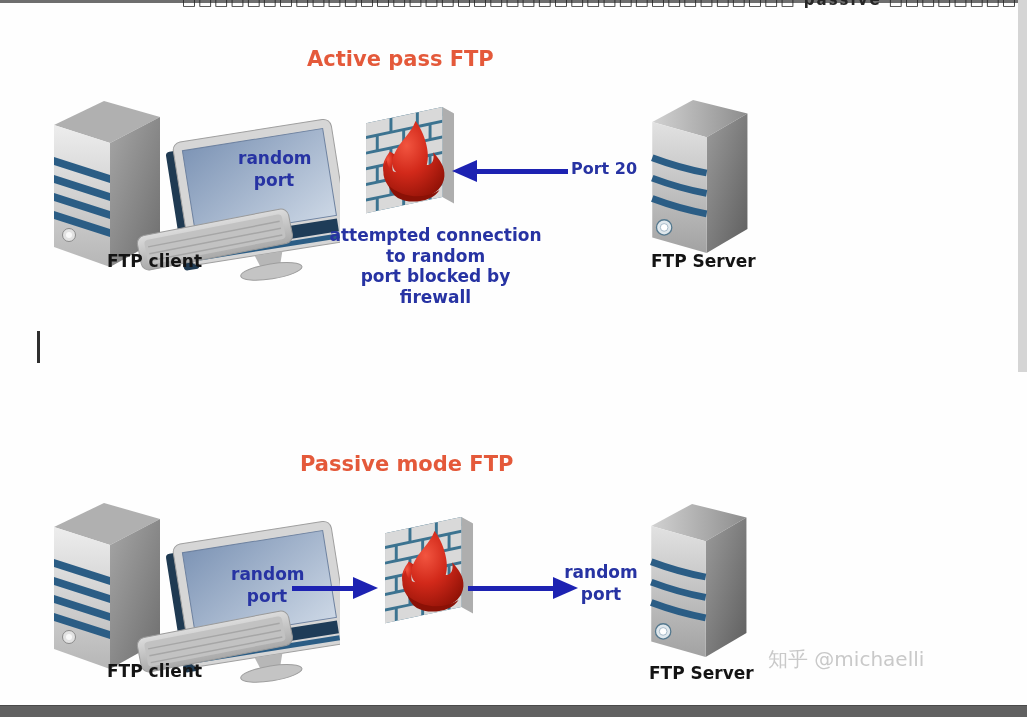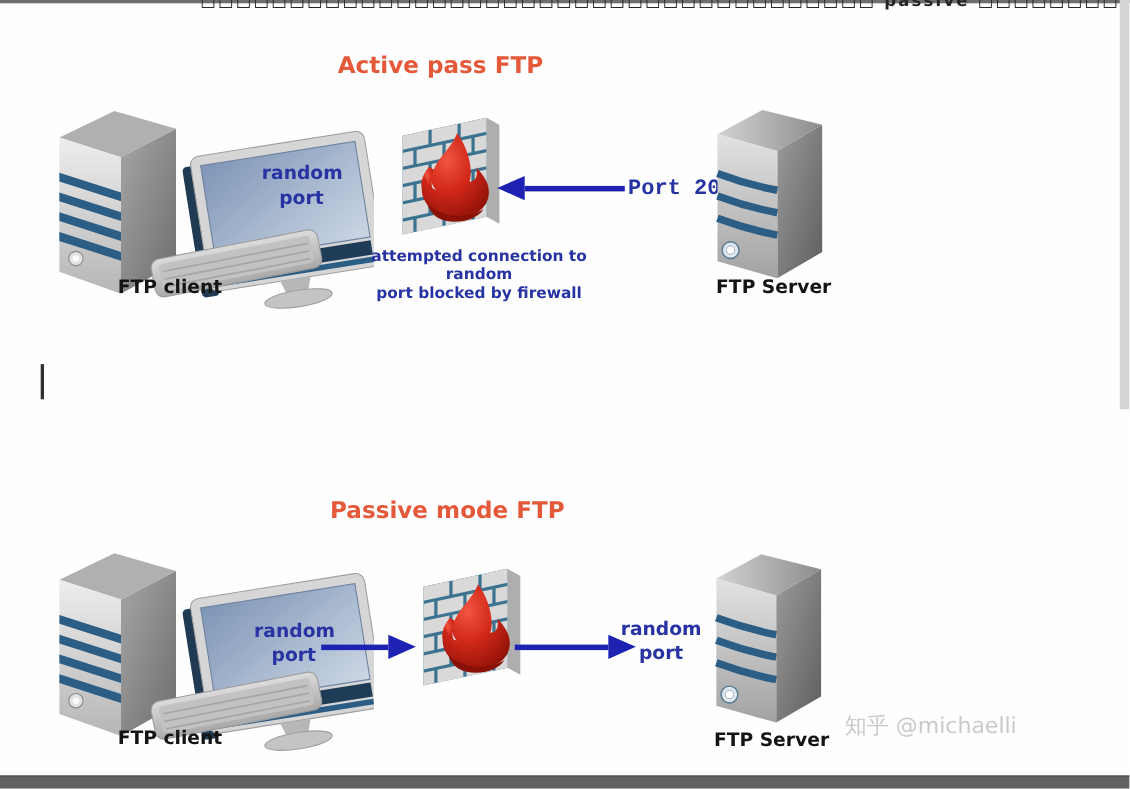--- a/index.html
+++ b/index.html
@@ -9,22 +9,22 @@
   }
   .abs{position:absolute;}
   .topbar{left:0;top:0;width:1027px;height:3px;background:var(--topbar-gray,#6e6e6e);}
   .top-clip{left:182px;top:0;width:838px;height:9px;overflow:hidden;}
   .top-clip span{display:block;margin-top:-9px;font-size:15px;font-weight:bold;color:#262626;letter-spacing:2px;white-space:nowrap;}
   .right-strip{right:0;top:0;width:9px;height:372px;background:#d5d5d5;}
   .footer-bar{left:0;top:705px;width:1027px;height:12px;background:var(--footer-gray,#616161);border-top:1px solid #4a4a4a;}
   .title{font-weight:bold;font-size:21px;color:var(--title-color,#e4593a);}
   .blue-label{font-weight:bold;color:var(--label-blue,#2733a3);text-align:center;white-space:pre-line;line-height:1.3;}
   .port-label{font-size:17px;}
-  .inline-port{font-size:20px;white-space:nowrap;font-family:Liberation Mono, monospace;}
-  .caption{font-size:14px;line-height:1.22;}
+  .inline-port{font-size:16px;white-space:nowrap;}
+  .caption{font-size:17px;line-height:1.22;}
   .dark-label{font-weight:bold;font-size:17px;color:var(--label-dark,#141414);}
   .watermark{font-size:20px;color:var(--watermark-gray,#c9c9c9);}
   .arrow{display:flex;align-items:center;}
   .shaft{flex:1;height:5px;background:var(--arrow-blue,#1d22b2);}
   .head-l{width:0;height:0;border-top:11px solid transparent;border-bottom:11px solid transparent;border-right:25px solid var(--arrow-blue,#1d22b2);}
   .head-r{width:0;height:0;border-top:11px solid transparent;border-bottom:11px solid transparent;border-left:25px solid var(--arrow-blue,#1d22b2);}
   .text-cursor{left:37px;top:331px;width:3px;height:32px;background:var(--cursor-dark,#2f2f2f);}
   svg{display:block;}
 </style>
 </head>

